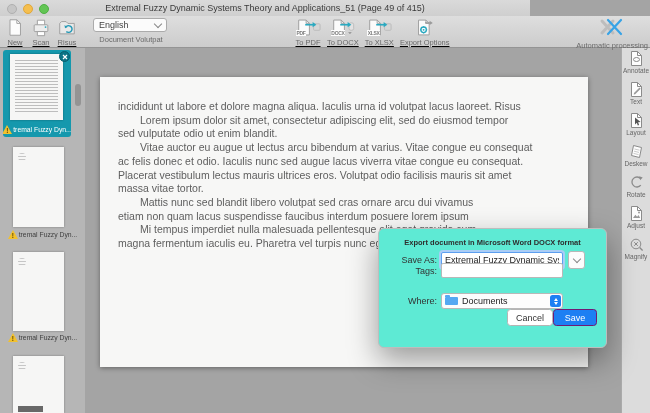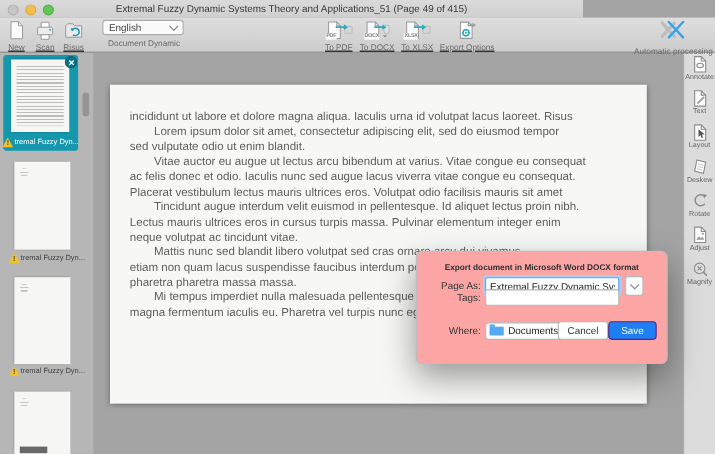--- a/index.html
+++ b/index.html
@@ -69,21 +69,21 @@
   .line.first{text-indent:22px;}
 
   
   .toolrail{position:absolute;right:0;top:48px;width:29px;bottom:0;background:#dcdcdc;
     border-left:1px solid #aaaaaa;box-sizing:border-box;}
   .tool{height:31px;display:flex;flex-direction:column;align-items:center;padding-top:2px;box-sizing:border-box;}
   .tool .tico{height:17px;}
   .tool .tname{font-size:6.5px;color:#666;margin-top:0;white-space:nowrap;}
 
   
-  .dialog{position:absolute;left:378px;top:228px;width:229px;height:103px;background:#fca5a5;
+  .dialog{position:absolute;left:378px;top:228px;width:229px;height:120px;background:#5eead4;
     border:1px solid #bdbdbd;border-radius:6px;box-shadow:0 12px 30px rgba(0,0,0,.38);
     z-index:40;box-sizing:border-box;}
   .dtitle{margin-top:9px;text-align:center;font-size:7.5px;font-weight:bold;color:#2e2e2e;}
   .drow{position:absolute;left:0;display:flex;align-items:center;}
   .dlabel{width:58px;text-align:right;font-size:9px;color:#333;padding-right:4px;flex:0 0 auto;}
   .dinput{box-sizing:border-box;height:15px;background:#fff;border:1px solid #b8b8b8;border-radius:2px;
     font-size:9px;color:#222;font-family:"Liberation Sans",sans-serif;padding:0 3px;outline:none;}
   .saveas{width:122px;height:16px;border:1.5px solid #5d9ff0;box-shadow:0 0 0 2px #aacdf6;border-radius:2px;}
   .tags{width:122px;}
   .chevbtn{width:15px;height:16px;margin-left:5px;background:#fdfdfd;border:1px solid #b8b8b8;
@@ -150,21 +150,21 @@
         </span>
         <span class="tblabel">Risus</span>
       </div>
     </div>
 
     <div class="lang">
       <div class="langbox">
         <span>English</span>
         <span class="chev"></span>
       </div>
-      <div class="langlabel">Document Dynamic</div>
+      <div class="langlabel">Document Volutpat</div>
     </div>
 
     <div class="tbgroup" style="left:292px;">
       <div class="tbbtn">
         <span class="ic">
           <svg width="26" height="21" viewBox="0 0 28 22">
               <path d="M4 3 h8 l3.5 3.5 V19 H4 z" fill="#fbfbfb" stroke="#9a9a9a"></path>
               <path d="M12 3 v3.5 h3.5" fill="none" stroke="#9a9a9a"></path>
               <rect x="20" y="7" width="7" height="7" rx="1" fill="#d6d6d6" stroke="#bbbbbb"></rect>
               <path d="M11 8 h9" stroke="#2aa9c0" stroke-width="1.8"></path>
@@ -274,30 +274,25 @@
       <div class="doctext">
           <div class="para">
             <div class="line">incididunt ut labore et dolore magna aliqua. Iaculis urna id volutpat lacus laoreet. Risus</div>
             <div class="line first">Lorem ipsum dolor sit amet, consectetur adipiscing elit, sed do eiusmod tempor</div>
             <div class="line">sed vulputate odio ut enim blandit.</div>
           </div>
           <div class="para">
             <div class="line first">Vitae auctor eu augue ut lectus arcu bibendum at varius. Vitae congue eu consequat</div>
             <div class="line">ac felis donec et odio. Iaculis nunc sed augue lacus viverra vitae congue eu consequat.</div>
             <div class="line">Placerat vestibulum lectus mauris ultrices eros. Volutpat odio facilisis mauris sit amet</div>
-          </div>
-          <div class="para">
-            <div class="line first">Tincidunt augue interdum velit euismod in pellentesque. Id aliquet lectus proin nibh.</div>
-            <div class="line">Lectus mauris ultrices eros in cursus turpis massa. Pulvinar elementum integer enim</div>
-            <div class="line">neque volutpat ac tincidunt vitae.</div>
+            <div class="line">massa vitae tortor.</div>
           </div>
           <div class="para">
             <div class="line first">Mattis nunc sed blandit libero volutpat sed cras ornare arcu dui vivamus</div>
             <div class="line">etiam non quam lacus suspendisse faucibus interdum posuere lorem ipsum</div>
-            <div class="line">pharetra pharetra massa massa.</div>
           </div>
           <div class="para">
             <div class="line first">Mi tempus imperdiet nulla malesuada pellentesque elit eget gravida cum</div>
             <div class="line">magna fermentum iaculis eu. Pharetra vel turpis nunc eget lorem dolor sed.</div>
           </div>
         </div>
     </div>
   </div>
 
   <div class="toolrail">
@@ -369,21 +364,21 @@
           </svg>
       </span>
       <span class="tname">Magnify</span>
     </div>
   </div>
 
   <div class="dialog">
     <div class="dtitle">Export document in Microsoft Word DOCX format</div>
 
     <div class="drow" style="top:22px;">
-      <span class="dlabel">Page As:</span>
+      <span class="dlabel">Save As:</span>
       <input class="dinput saveas" type="text" value="Extremal Fuzzy Dynamic Systems Theor" style="">
       <span class="chevbtn">
         <span class="chev"></span>
       </span>
     </div>
 
     <div class="drow" style="top:34px;">
       <span class="dlabel">Tags:</span>
       <input class="dinput tags" type="text" value="" style="">
     </div>

